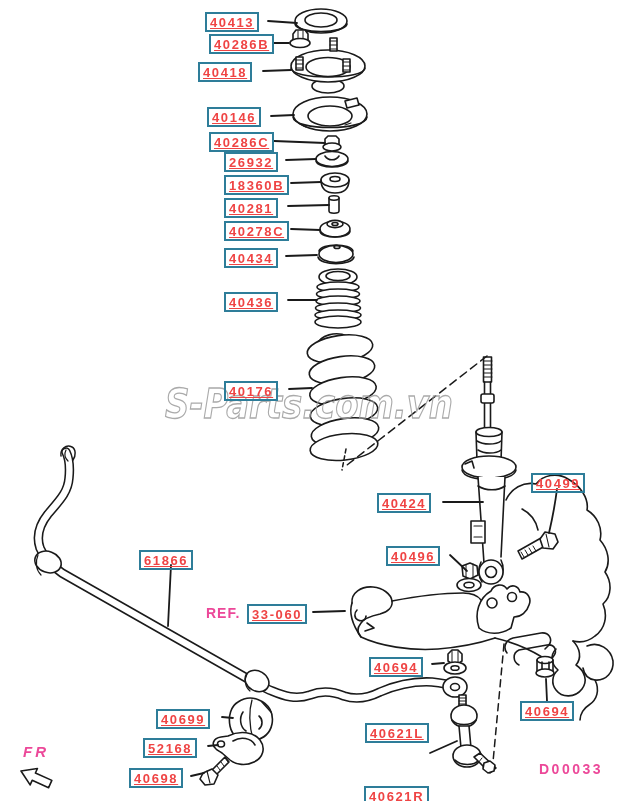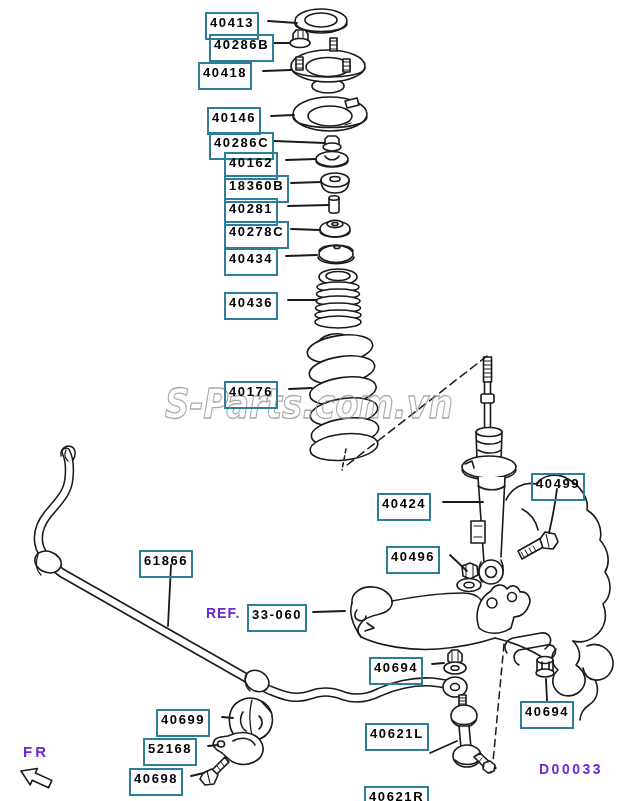--- a/index.html
+++ b/index.html
@@ -1,24 +1,24 @@
 <!DOCTYPE html>
 <html style="--accent: #2e7d99;"><head>
 <meta charset="utf-8">
 <style>
   html,body{margin:0;padding:0;background:#fff;}
   .stage{position:relative;width:627px;height:801px;background:#fff;overflow:hidden;
          font-family:"Liberation Sans",sans-serif;}
   .stage svg{position:absolute;left:0;top:0;}
-  .plabel{position:absolute;border:2px solid var(--accent,#2e7d99);color:#000000;
+  .plabel{position:absolute;border:2px solid var(--accent,#2e7d99);color:#ef4444;
           font:bold 13px/15px "Liberation Sans",sans-serif;letter-spacing:1.6px;
-          padding:1px 3px 8px 3px;white-space:nowrap;background:transparent;}
-  .ptext{position:absolute;color:#6d28d9;font:bold 14px "Liberation Sans",sans-serif;
+          padding:1px 3px 0 3px;white-space:nowrap;background:transparent;text-decoration:underline;}
+  .ptext{position:absolute;color:#ec4899;font:bold 14px "Liberation Sans",sans-serif;
          letter-spacing:1px;white-space:nowrap;}
-  .fr{font-size:15px;letter-spacing:3px;}
+  .fr{font-size:15px;letter-spacing:3px;font-style:italic;}
   .code{letter-spacing:2.5px;}
 </style>
 </head>
 <body>
 
 <div class="stage">
 
 <svg width="627" height="801" viewBox="0 0 627 801">
   <g fill="none" stroke="#1a1a1a" stroke-width="1.6" stroke-linecap="round" stroke-linejoin="round">
 
@@ -250,21 +250,21 @@
   </g>
 
   <text x="165" y="418" textLength="288" lengthAdjust="spacingAndGlyphs" font-family="DejaVu Sans, sans-serif" font-size="40" font-style="italic" font-weight="bold" fill="none" stroke="#9c9c9c" stroke-width="1.3" opacity="0.85">S-Parts.com.vn</text>
 </svg>
 
 <div class="plabel" style="left:205px;top:12px">40413</div>
 <div class="plabel" style="left:209px;top:34px">40286B</div>
 <div class="plabel" style="left:198px;top:62px">40418</div>
 <div class="plabel" style="left:207px;top:107px">40146</div>
 <div class="plabel" style="left:209px;top:132px">40286C</div>
-<div class="plabel" style="left:224px;top:152px">40162</div>
+<div class="plabel" style="left:224px;top:152px">26932</div>
 <div class="plabel" style="left:224px;top:175px">18360B</div>
 <div class="plabel" style="left:224px;top:198px">40281</div>
 <div class="plabel" style="left:224px;top:221px">40278C</div>
 <div class="plabel" style="left:224px;top:248px">40434</div>
 <div class="plabel" style="left:224px;top:292px">40436</div>
 <div class="plabel" style="left:224px;top:381px">40176</div>
 <div class="plabel" style="left:377px;top:493px">40424</div>
 <div class="plabel" style="left:531px;top:473px">40499</div>
 <div class="plabel" style="left:386px;top:546px">40496</div>
 <div class="plabel" style="left:139px;top:550px">61866</div>

